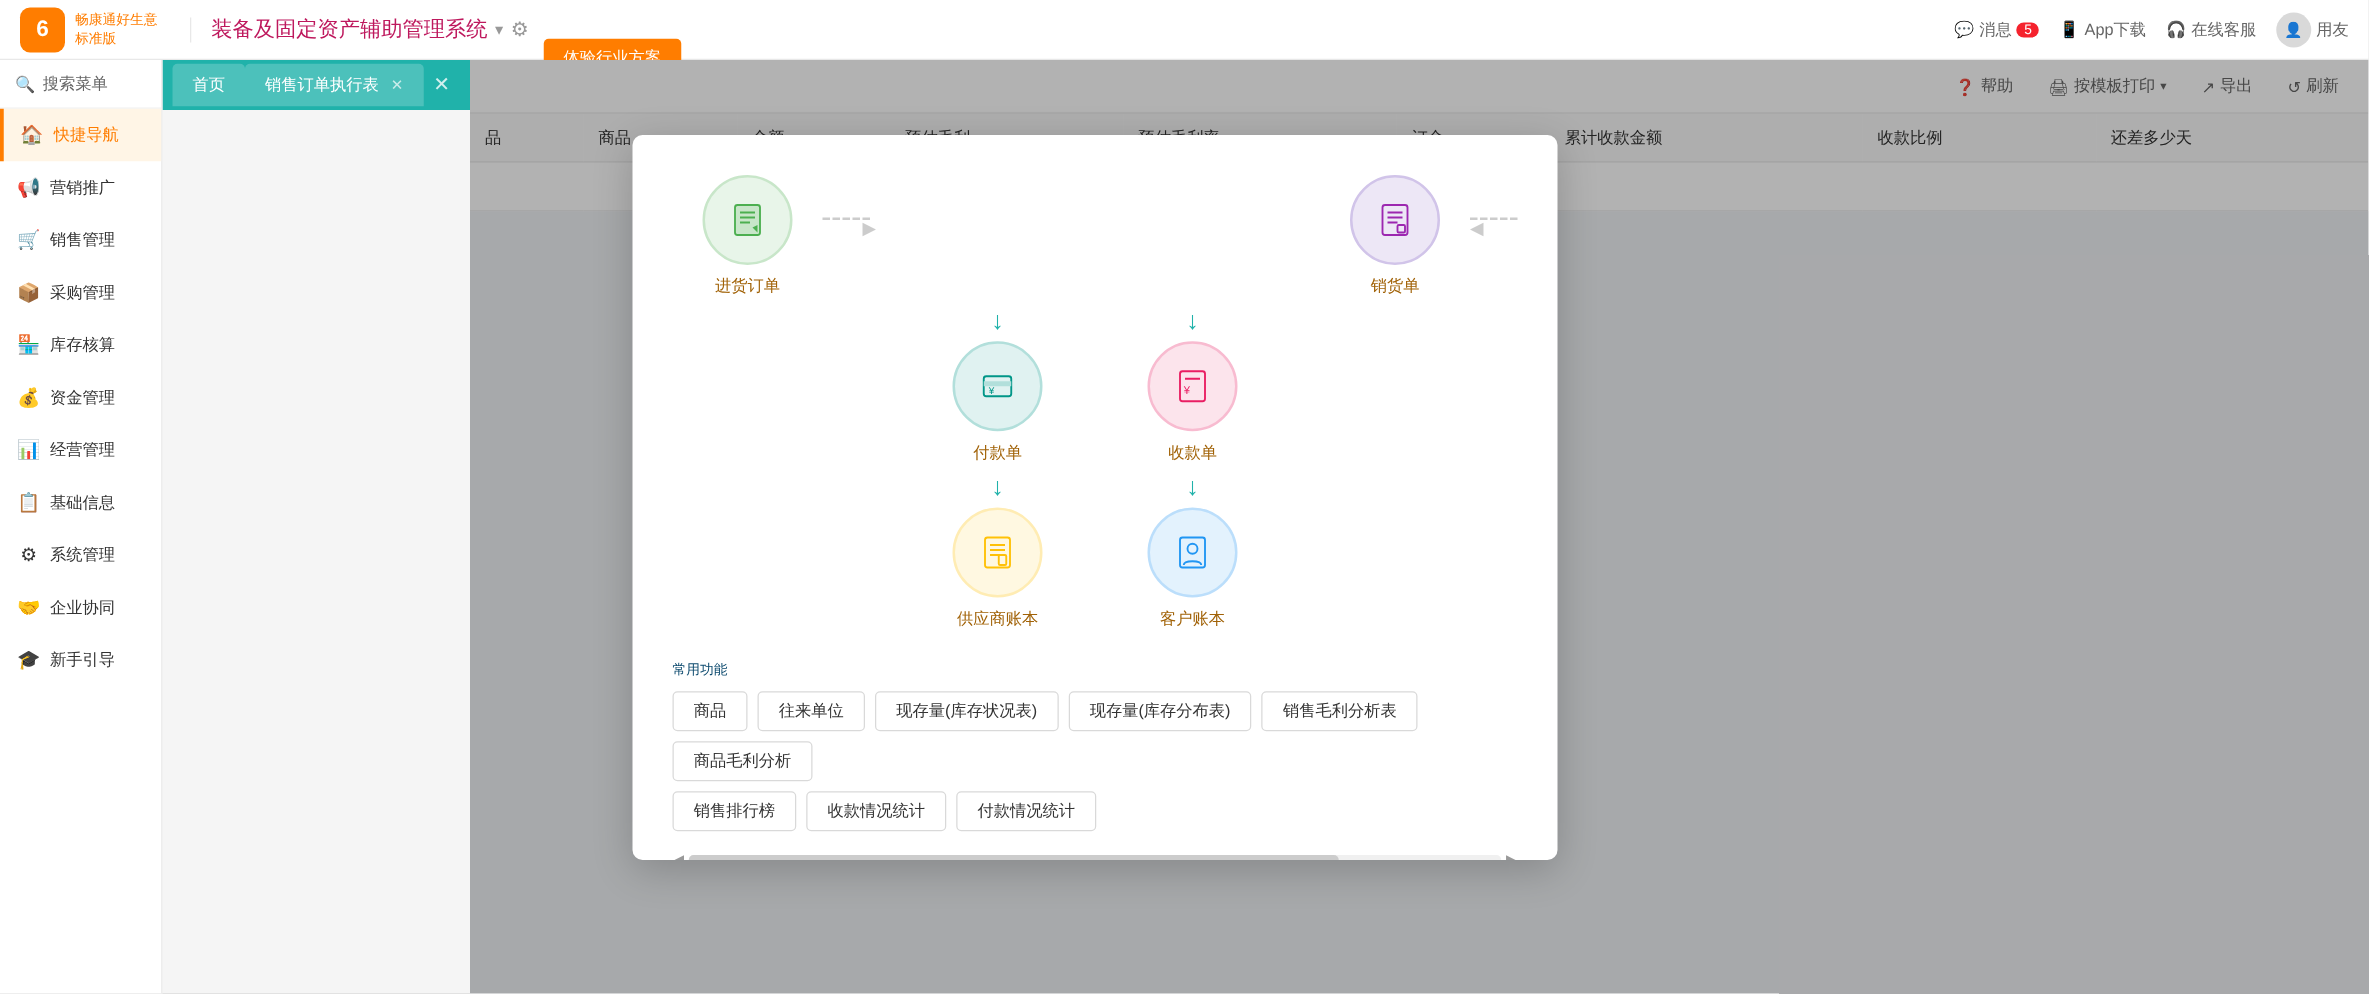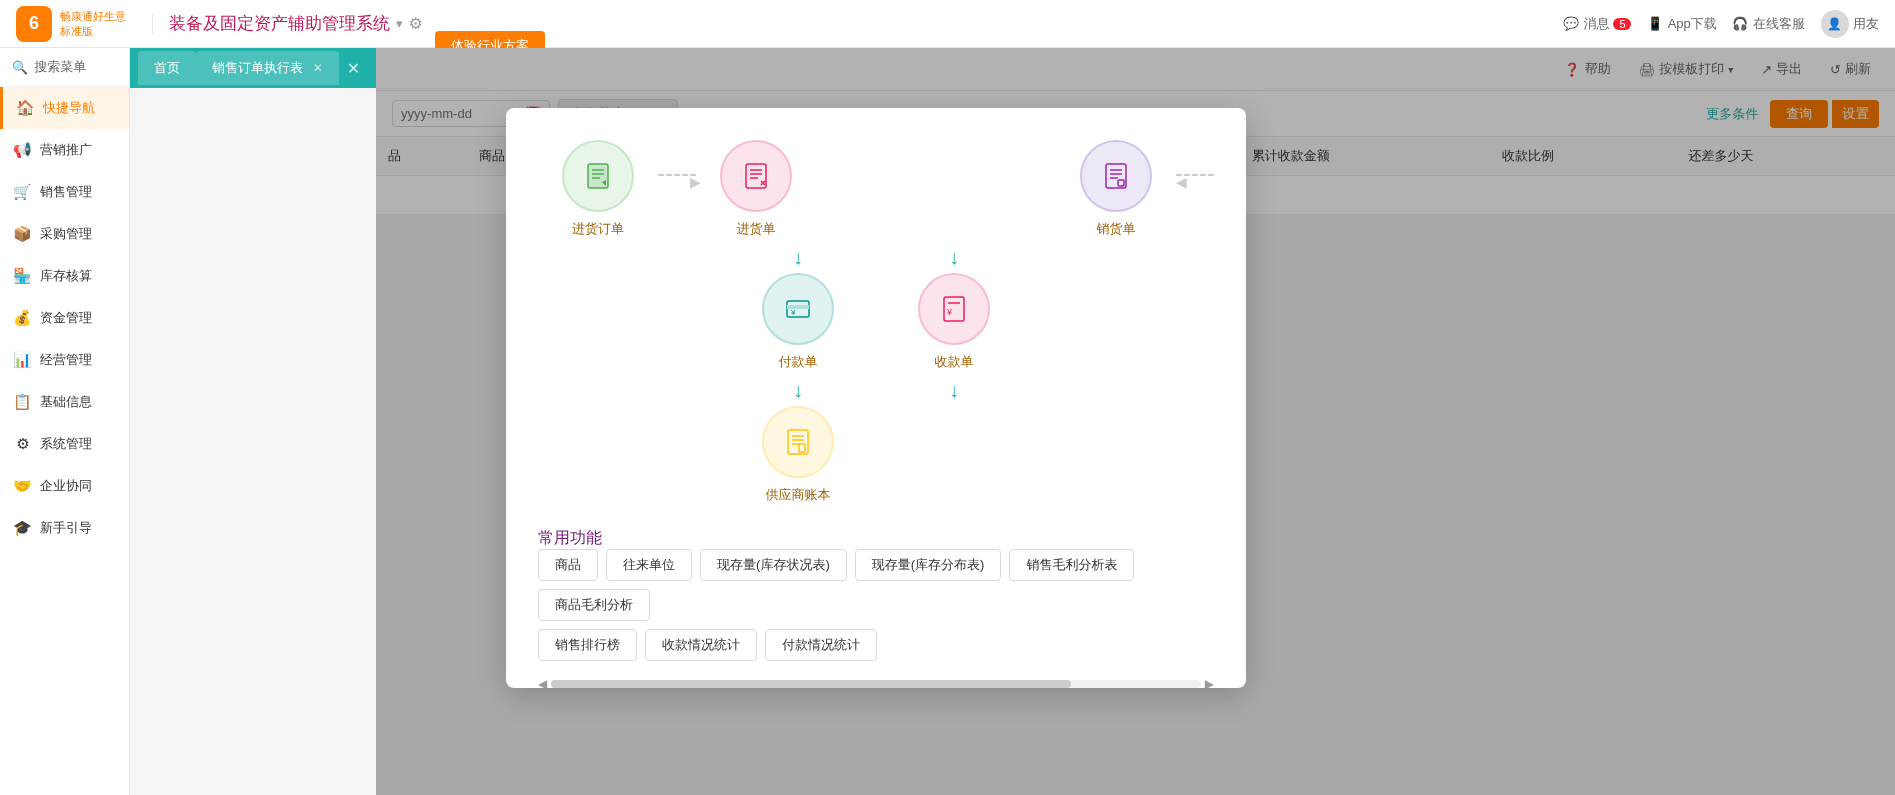--- a/index.html
+++ b/index.html
@@ -76,21 +76,21 @@
     .circle-red { background: #fce4ec; color: #e91e63; border: 2px solid #f8bbd0; }
     .circle-purple { background: #ede7f6; color: #9c27b0; border: 2px solid #d1c4e9; }
     .circle-orange { background: #fff3e0; color: #ff9800; border: 2px solid #ffe0b2; }
     .circle-teal { background: #e0f2f1; color: #009688; border: 2px solid #b2dfdb; }
     .circle-pink { background: #fce4ec; color: #e91e63; border: 2px solid #f8bbd0; }
     .circle-amber { background: #fff8e1; color: #ffc107; border: 2px solid #ffecb3; }
     .circle-blue { background: #e3f2fd; color: #2196f3; border: 2px solid #bbdefb; }
 
     
     .common-section { margin-top: 16px; }
-    .common-title { font-size: 16px; color: #701a75; font-weight: 500; }
+    .common-title { font-size: 11px; color: #0c4a6e; margin-bottom: 10px; font-weight: 500; }
     .common-buttons { display: flex; flex-wrap: wrap; gap: 8px; }
     .common-btn { border: 1px solid #d9d9d9; background: white; padding: 6px 16px; border-radius: 4px; cursor: pointer; font-size: 13px; color: #333; }
 
     
     .modal-scrollbar { height: 8px; background: #f0f0f0; border-radius: 4px; margin-top: 16px; position: relative; }
     .modal-scrollbar-thumb { position: absolute; left: 0; top: 0; height: 8px; width: 80%; background: #ccc; border-radius: 4px; }
     .scrollbar-arrows { display: flex; justify-content: space-between; align-items: center; }
     .scroll-arrow { color: #999; cursor: pointer; font-size: 12px; }
 
     
@@ -227,33 +227,20 @@
           <div class="toolbar-btn">
             <span>↗</span>
             <span>导出</span>
           </div>
           <div class="toolbar-btn">
             <span>↺</span>
             <span>刷新</span>
           </div>
         </div>
 
-        <div class="filter-bar">
-          <div class="input-with-icon">
-            <input type="text" placeholder="yyyy-mm-dd" style="">
-            <span class="cal-icon">📅</span>
-          </div>
-          <select class="filter-select">
-            <option>单据状态</option>
-          </select>
-          <div style="flex:1"></div>
-          <span class="more-conditions">更多条件</span>
-          <button class="search-btn">查询</button>
-          <button class="settings-btn">设置</button>
-        </div>
 
         <div class="table-container">
           <table class="data-table">
             <thead>
               <tr>
                 <th>品</th>
                 <th>商品</th>
                 <th>金额</th>
                 <th>预估毛利</th>
                 <th>预估毛利率</th>
@@ -294,32 +281,20 @@
                 <div class="flow-arrow-h">
                   <div class="arrow-dashed">
                     <span></span>
                       <span></span>
                       <span></span>
                       <span></span>
                     <span style="color:#ccc;font-size:14px;">▶</span>
                   </div>
                 </div>
 
-                <div class="flow-item">
-                  <div class="flow-circle circle-red">
-                    <svg width="32" height="32" viewBox="0 0 32 32" fill="none">
-                      <rect x="6" y="4" width="20" height="24" rx="2" fill="#fce4ec" stroke="#e91e63" stroke-width="1.5"></rect>
-                      <line x1="10" y1="10" x2="22" y2="10" stroke="#e91e63" stroke-width="1.5"></line>
-                      <line x1="10" y1="14" x2="22" y2="14" stroke="#e91e63" stroke-width="1.5"></line>
-                      <line x1="10" y1="18" x2="18" y2="18" stroke="#e91e63" stroke-width="1.5"></line>
-                      <path d="M21 21 L25 25 M25 21 L21 25" stroke="#e91e63" stroke-width="1.5"></path>
-                    </svg>
-                  </div>
-                  <span class="flow-label">进货单</span>
-                </div>
 
                 <div style="flex:1"></div>
 
                 <div class="flow-item">
                   <div class="flow-circle circle-purple">
                     <svg width="32" height="32" viewBox="0 0 32 32" fill="none">
                       <rect x="6" y="4" width="20" height="24" rx="2" fill="#ede7f6" stroke="#9c27b0" stroke-width="1.5"></rect>
                       <line x1="10" y1="10" x2="22" y2="10" stroke="#9c27b0" stroke-width="1.5"></line>
                       <line x1="10" y1="14" x2="22" y2="14" stroke="#9c27b0" stroke-width="1.5"></line>
                       <line x1="10" y1="18" x2="18" y2="18" stroke="#9c27b0" stroke-width="1.5"></line>
@@ -412,20 +387,30 @@
                       <line x1="10" y1="10" x2="22" y2="10" stroke="#ffc107" stroke-width="1.5"></line>
                       <line x1="10" y1="14" x2="22" y2="14" stroke="#ffc107" stroke-width="1.5"></line>
                       <line x1="10" y1="18" x2="18" y2="18" stroke="#ffc107" stroke-width="1.5"></line>
                       <rect x="17" y="18" width="6" height="8" rx="1" fill="#fff8e1" stroke="#ffc107" stroke-width="1.5"></rect>
                     </svg>
                   </div>
                   <span class="flow-label">供应商账本</span>
                 </div>
                 <div style="flex:1;"></div>
 
+                <div class="flow-item">
+                  <div class="flow-circle circle-blue">
+                    <svg width="32" height="32" viewBox="0 0 32 32" fill="none">
+                      <rect x="6" y="4" width="20" height="24" rx="2" fill="#e3f2fd" stroke="#2196f3" stroke-width="1.5"></rect>
+                      <circle cx="16" cy="13" r="4" stroke="#2196f3" stroke-width="1.5" fill="none"></circle>
+                      <path d="M9 26 C9 22 23 22 23 26" stroke="#2196f3" stroke-width="1.5" fill="none"></path>
+                    </svg>
+                  </div>
+                  <span class="flow-label">客户账本</span>
+                </div>
                 <div style="width:80px;"></div>
                 <div style="width:120px;"></div>
               </div>
             </div>
 
             <div class="common-section">
               <div class="common-title">常用功能</div>
               <div class="common-buttons">
                 <button class="common-btn">商品</button>
                 <button class="common-btn">往来单位</button>

